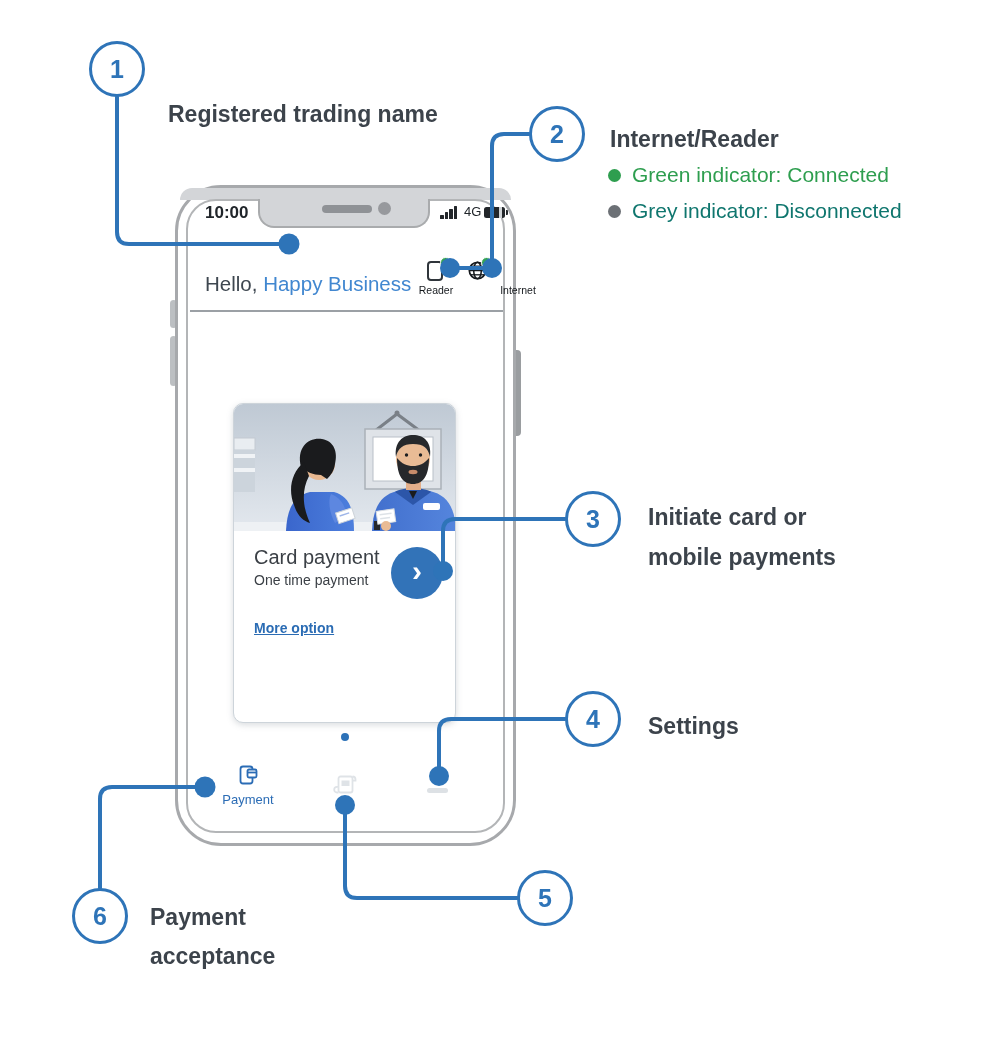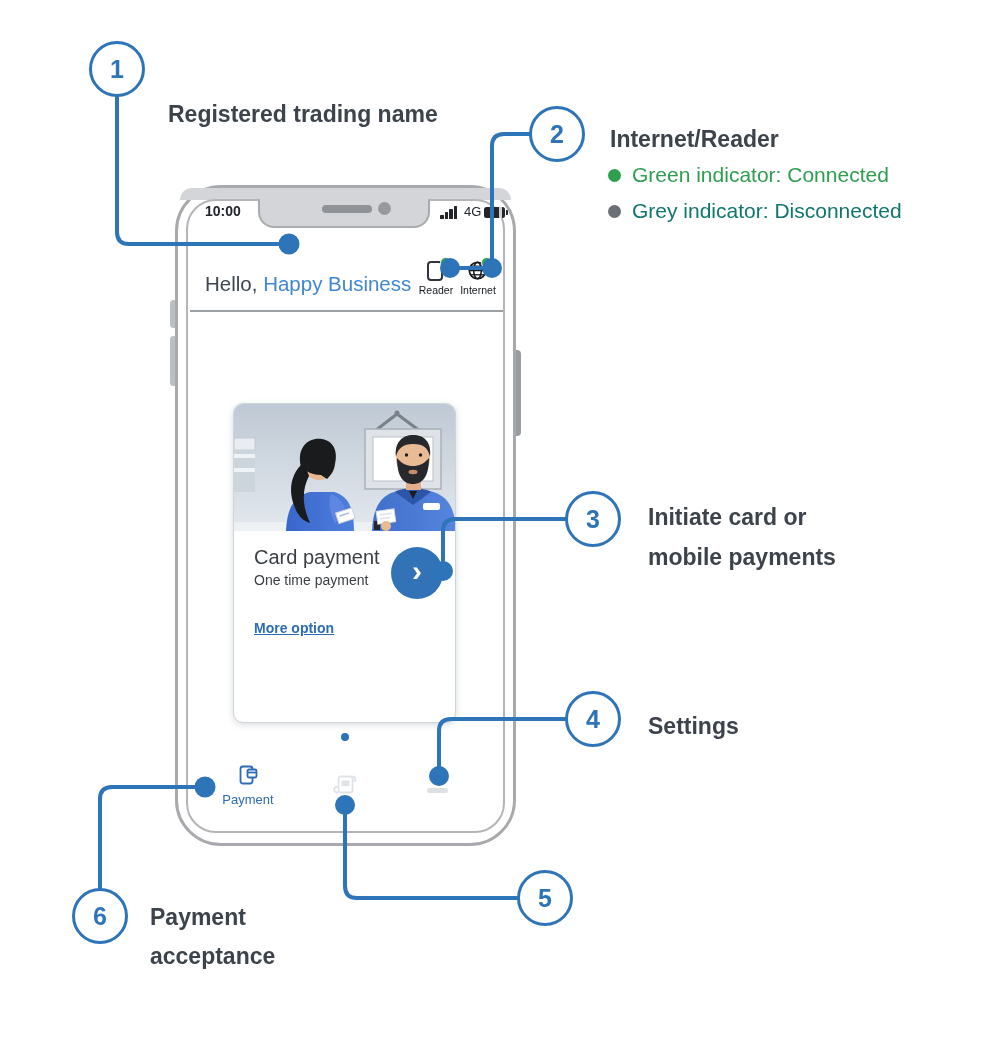--- a/index.html
+++ b/index.html
@@ -48,21 +48,21 @@
   }
   #notch{
     left:258px;top:199px;width:172px;height:29px;box-sizing:border-box;
     background:#d3d5d8;border-left:2px solid #a9abad;border-right:2px solid #a9abad;
     border-bottom:2px solid #a9abad;border-radius:0 0 16px 16px;z-index:3;
   }
   #speaker{left:322px;top:205px;width:50px;height:8px;border-radius:4px;background:#8f9296;z-index:4;}
   #camera{left:378px;top:202px;width:13px;height:13px;border-radius:50%;background:#97999d;z-index:4;}
 
   
-  #status-time{left:205px;top:203px;font-size:14px;font-weight:600;color:#20252a;z-index:3;}
+  #status-time{left:205px;top:203px;font-size:17px;font-weight:600;color:#20252a;z-index:3;}
   #signal-bars{left:440px;top:206px;width:19px;height:13px;display:flex;align-items:flex-end;gap:1px;z-index:3;}
   #signal-bars span{display:block;width:3.5px;background:#22262a;border-radius:0.5px;}
   #network-type{left:464px;top:204px;font-size:13px;color:#20252a;z-index:3;}
   #battery{left:484px;top:207px;width:21px;height:11px;background:#22262a;border-radius:2.5px;z-index:3;}
   #battery .gap{position:absolute;right:3px;top:0;width:3px;height:11px;background:#cfd3d6;}
   #battery .nub{position:absolute;right:-3px;top:3px;width:2.5px;height:5px;background:#22262a;border-radius:0 1px 1px 0;}
 
   
   #greeting{left:205px;top:272px;font-size:20.5px;color:#3e4750;z-index:3;white-space:nowrap;}
   #greeting .trading{color:#4187d0;}
@@ -138,21 +138,21 @@
   <div class="abs conn-label" style="left:413px;top:284px;width:46px;">Reader</div>
 
   <svg class="abs" id="internet-icon" width="21" height="21" viewBox="0 0 21 21">
     <circle cx="10.5" cy="10.5" r="8.2" fill="none" stroke="#15191d" stroke-width="1.7"></circle>
     <ellipse cx="10.5" cy="10.5" rx="3.8" ry="8.2" fill="none" stroke="#15191d" stroke-width="1.5"></ellipse>
     <line x1="2.4" y1="10.5" x2="18.6" y2="10.5" stroke="#15191d" stroke-width="1.5"></line>
     <line x1="3.6" y1="6.2" x2="17.4" y2="6.2" stroke="#15191d" stroke-width="1.3"></line>
     <line x1="3.6" y1="14.8" x2="17.4" y2="14.8" stroke="#15191d" stroke-width="1.3"></line>
   </svg>
   <div class="abs green-dot" style="left:481px;top:257px;"></div>
-  <div class="abs conn-label" style="left:452px;top:284px;width:52px;">Internet</div>
+  <div class="abs conn-label" style="left:452px;top:284px;width:52px;padding-left:40px;">Internet</div>
 
   <div class="abs" id="header-divider"></div>
 
   <div class="abs" id="pay-card">
     <svg id="card-illustration" width="223" height="127" viewBox="0 0 223 127">
       <defs>
         <linearGradient id="bgG" x1="0" y1="0" x2="0" y2="1">
           <stop offset="0" stop-color="#bfc9d4"></stop>
             <stop offset="1" stop-color="#e3e8ee"></stop>
         </linearGradient>

